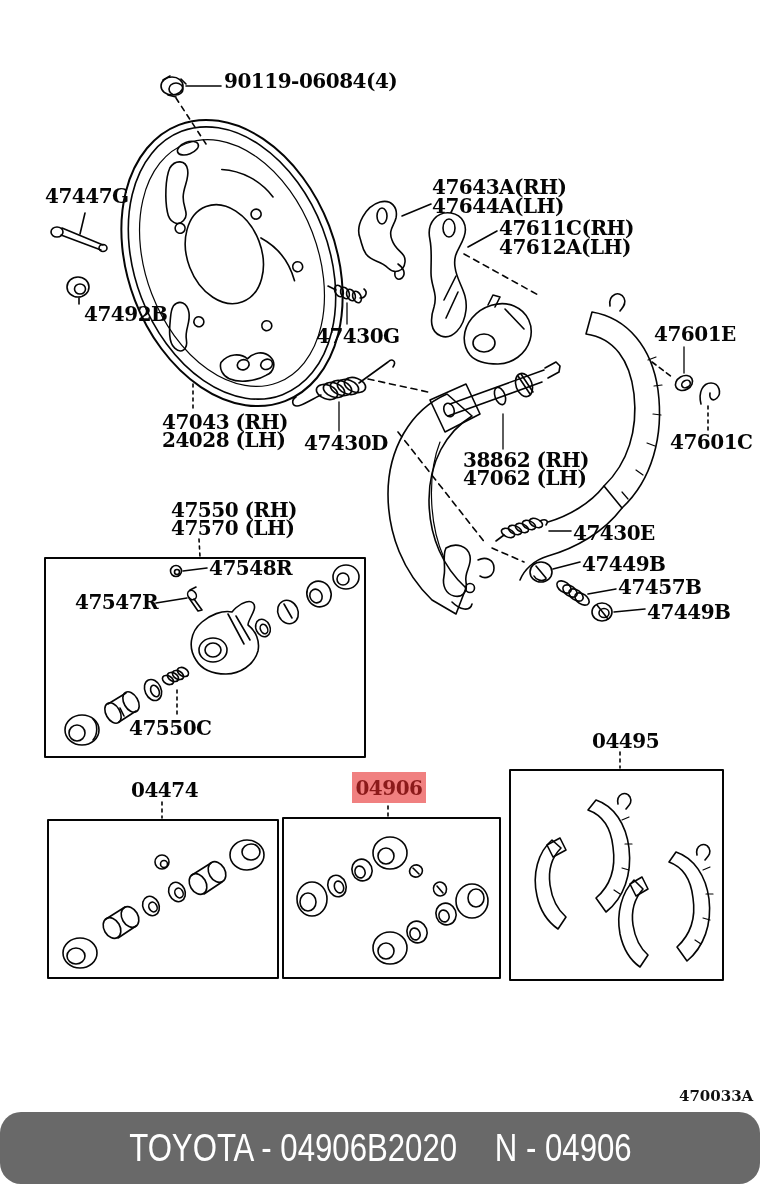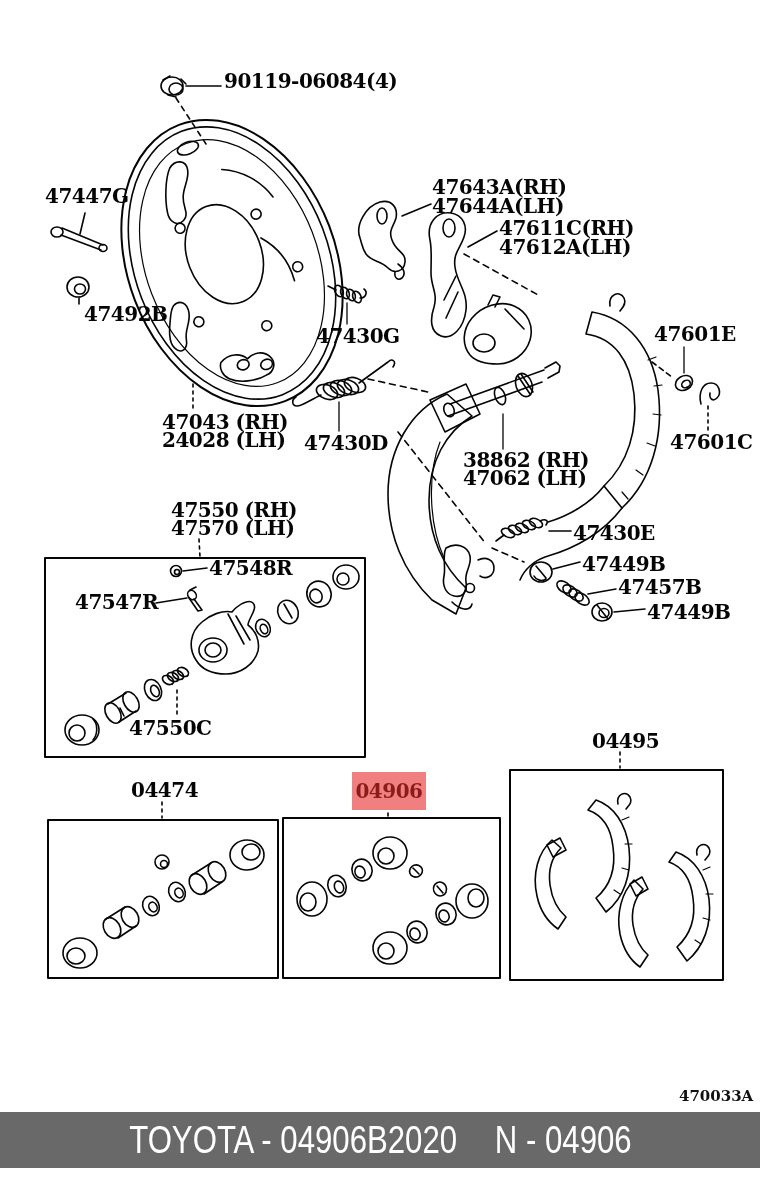--- a/index.html
+++ b/index.html
@@ -1,27 +1,27 @@
 <!DOCTYPE html>
 <html><head>
 <meta charset="utf-8">
 <style>
   html,body{margin:0;padding:0;background:#fff;}
   #stage{position:relative;width:760px;height:1188px;background:#ffffff;overflow:hidden;
          font-family:"DejaVu Serif","Liberation Serif",serif;}
   svg{position:absolute;left:0;top:0;}
   .lbl{position:absolute;font-weight:bold;font-size:20px;line-height:20px;color:#050505;
        white-space:nowrap;letter-spacing:-0.5px;}
-  .hl{position:absolute;left:352px;top:772px;width:74px;height:38px;background:#f08080;
+  .hl{position:absolute;left:352px;top:772px;width:74px;height:31px;background:#f08080;
       display:flex;align-items:center;justify-content:center;}
   .hl .hl-text{font-weight:bold;font-size:20px;color:#8b1a1a;letter-spacing:-0.5px;}
   .refcode{position:absolute;left:679px;top:1087px;font-size:15px;font-weight:600;
            color:#111;letter-spacing:0px;}
-  .footer{position:absolute;left:0;top:1112px;width:760px;height:56px;background:#696969;
-          display:flex;align-items:center;justify-content:center;}
+  .footer{position:absolute;left:0;top:1112px;width:760px;height:72px;background:#696969;
+          display:flex;align-items:center;justify-content:center;border-radius:21px;}
   .footer-text{display:flex;column-gap:46px;transform:scaleX(0.82);transform-origin:center;
                font-family:"Liberation Sans","DejaVu Sans",sans-serif;
                font-size:38px;color:#ffffff;font-weight:400;letter-spacing:0px;}
 </style>
 </head>
 <body>
 
 <div id="stage">
 
 <svg width="760" height="1112" viewBox="0 0 760 1112" fill="none" stroke="#050505" stroke-width="1.6" stroke-linecap="round" stroke-linejoin="round">

